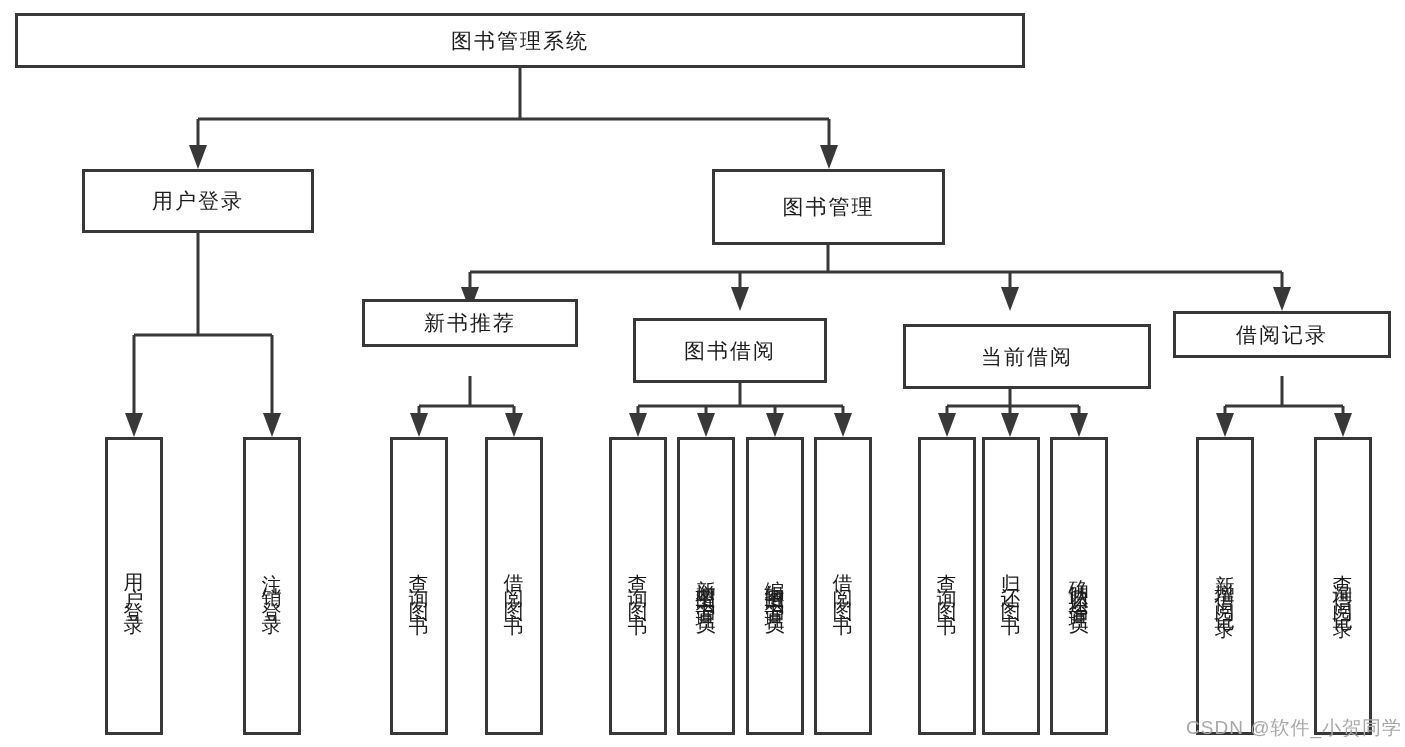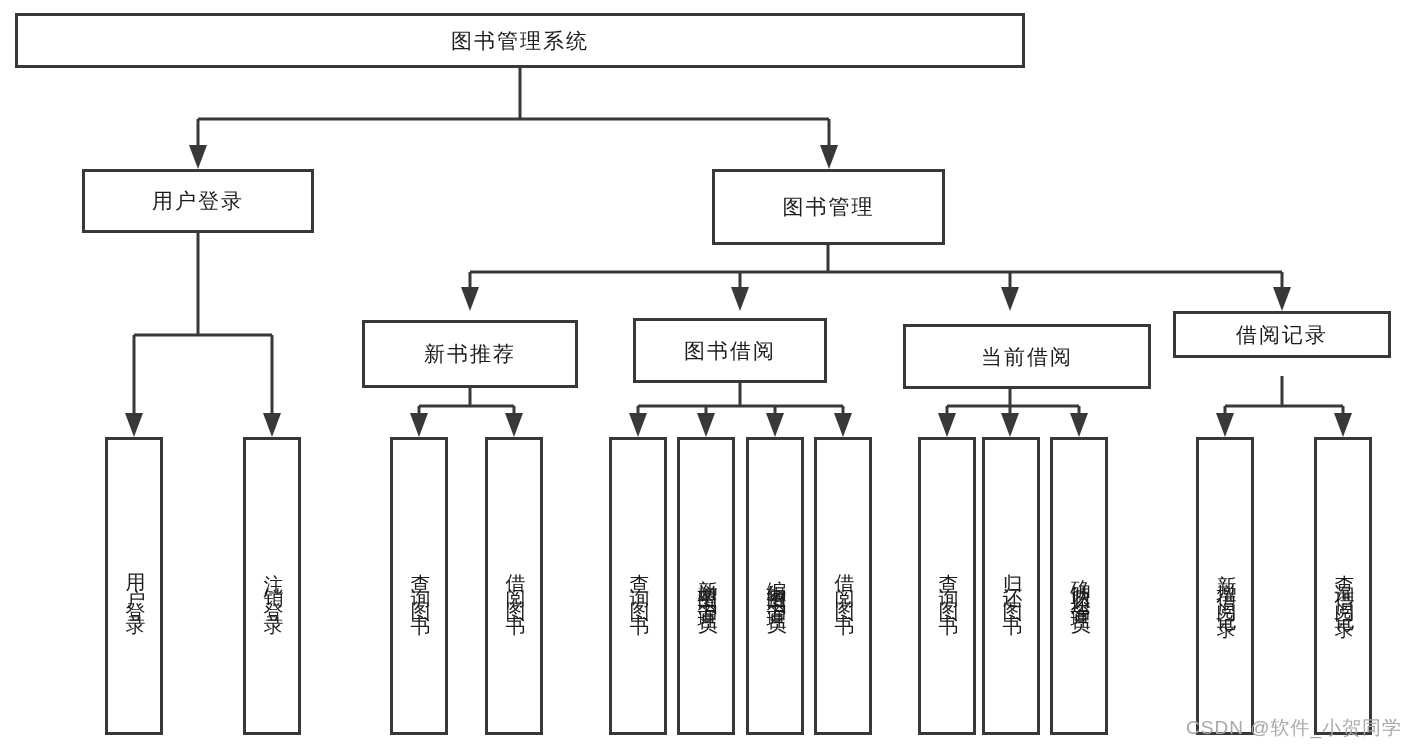--- a/index.html
+++ b/index.html
@@ -22,21 +22,20 @@
   #connectors path{stroke:var(--line);stroke-width:3;fill:none;}
   #connectors polygon{fill:var(--line);stroke:none;}
   .box{
     position:absolute;
     background:#fff;
     border:3px solid var(--line);
     display:flex;
     align-items:center;
     justify-content:center;
     z-index:2;
-    font-family:Liberation Mono, monospace;
   }
   .lbl{
     font-size:21px;
     letter-spacing:2px;
     color:var(--text);
     white-space:nowrap;
   }
   .vlabel{
     writing-mode:vertical-rl;
     text-orientation:mixed;
@@ -110,21 +109,21 @@
     <span class="lbl">图书管理系统</span>
   </div>
 
   <div class="box" style="left:82px;top:169px;width:232px;height:64px">
     <span class="lbl">用户登录</span>
   </div>
   <div class="box" style="left:712px;top:169px;width:233px;height:76px">
     <span class="lbl">图书管理</span>
   </div>
 
-  <div class="box" style="left:362px;top:320px;width:216px;height:68px">
+  <div class="box" style="left:362px;top:299px;width:216px;height:48px">
     <span class="lbl">新书推荐</span>
   </div>
   <div class="box" style="left:633px;top:318px;width:194px;height:65px">
     <span class="lbl">图书借阅</span>
   </div>
   <div class="box" style="left:903px;top:324px;width:248px;height:65px">
     <span class="lbl">当前借阅</span>
   </div>
   <div class="box" style="left:1173px;top:311px;width:218px;height:47px">
     <span class="lbl">借阅记录</span>

